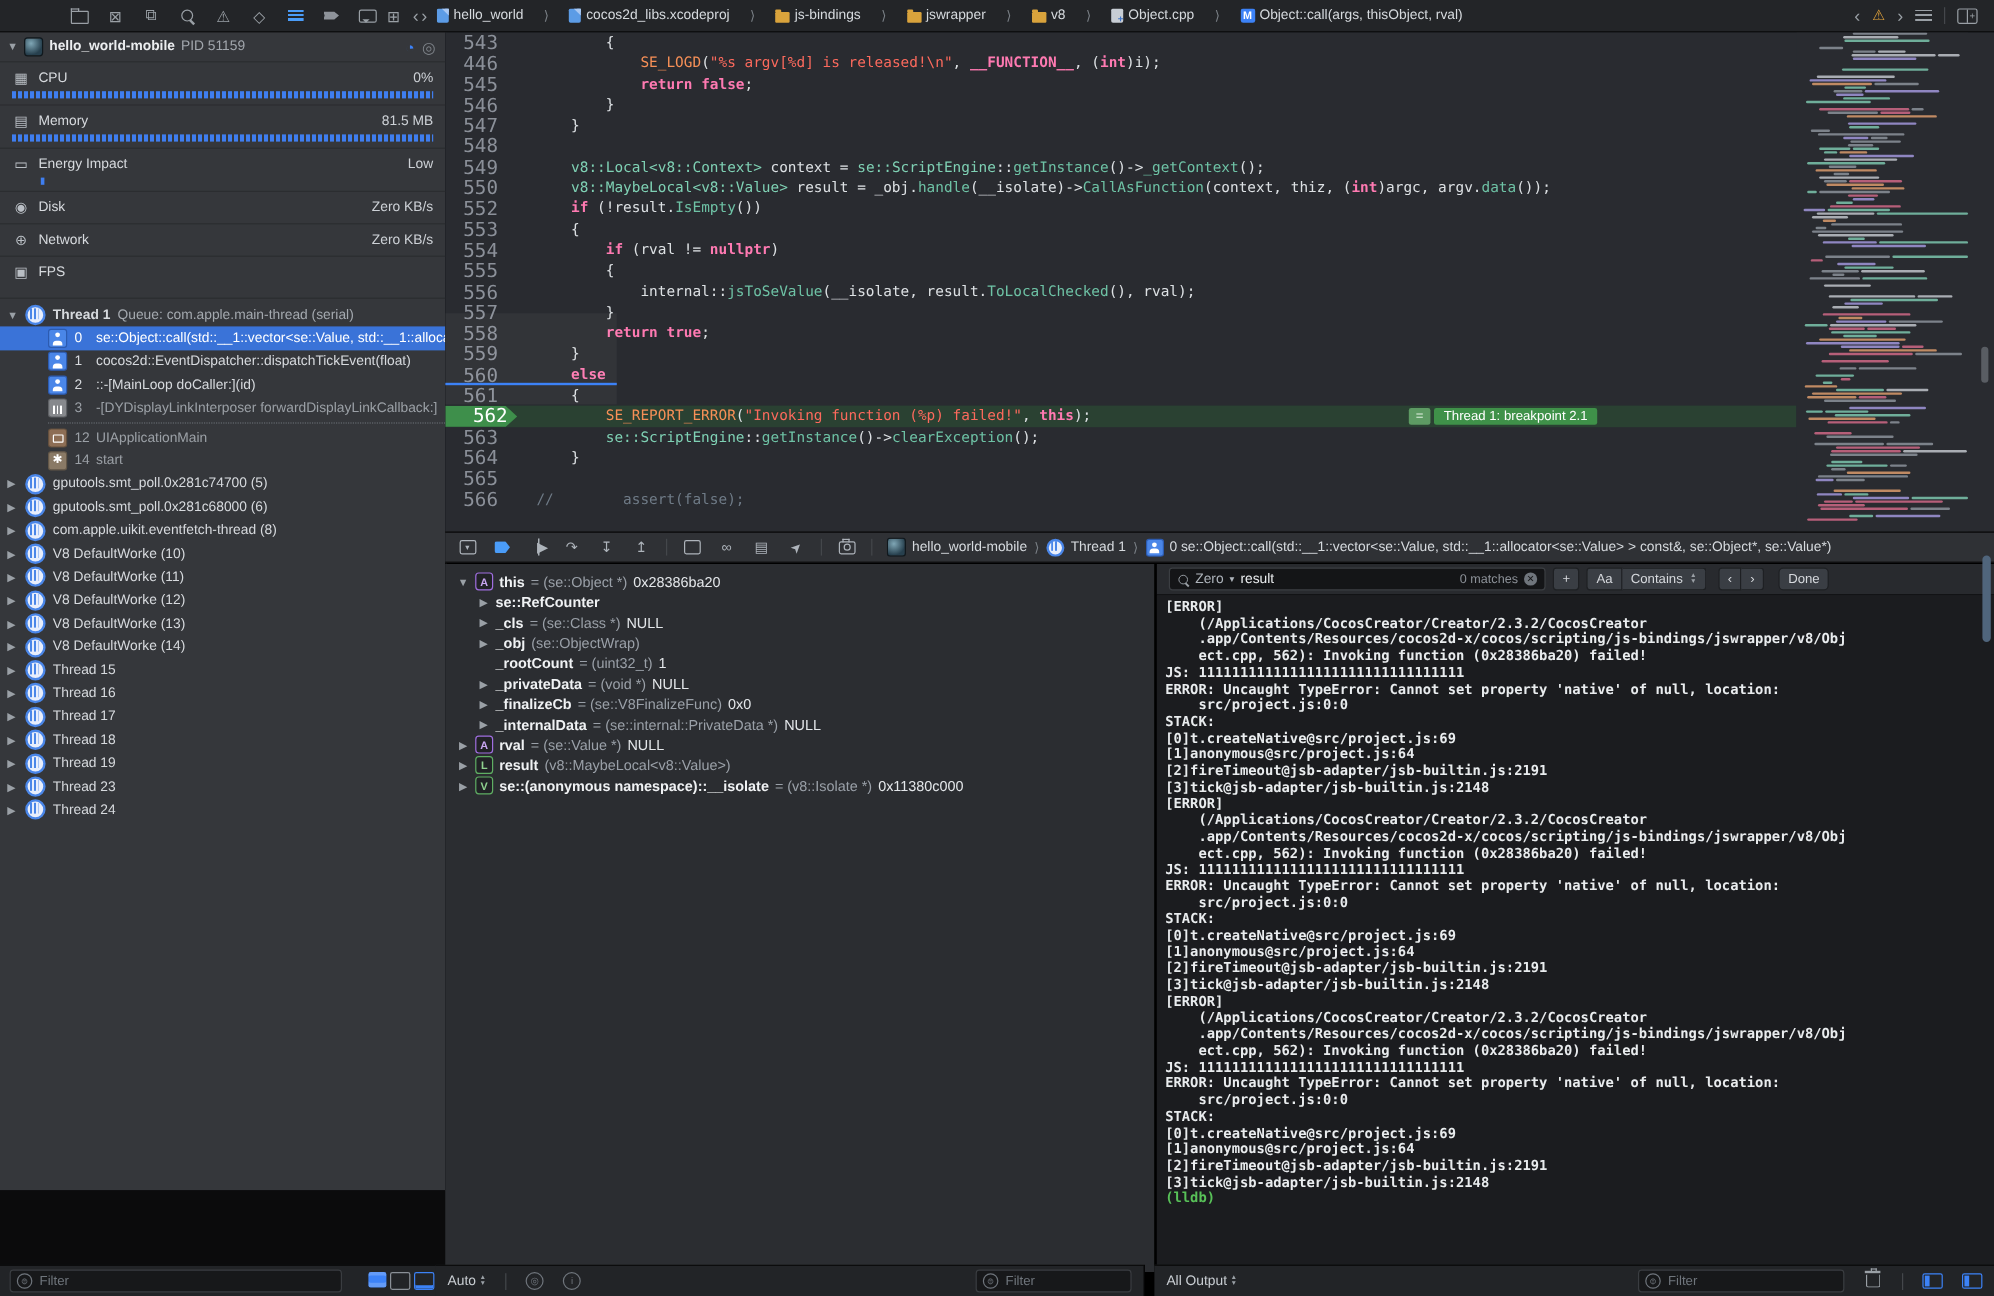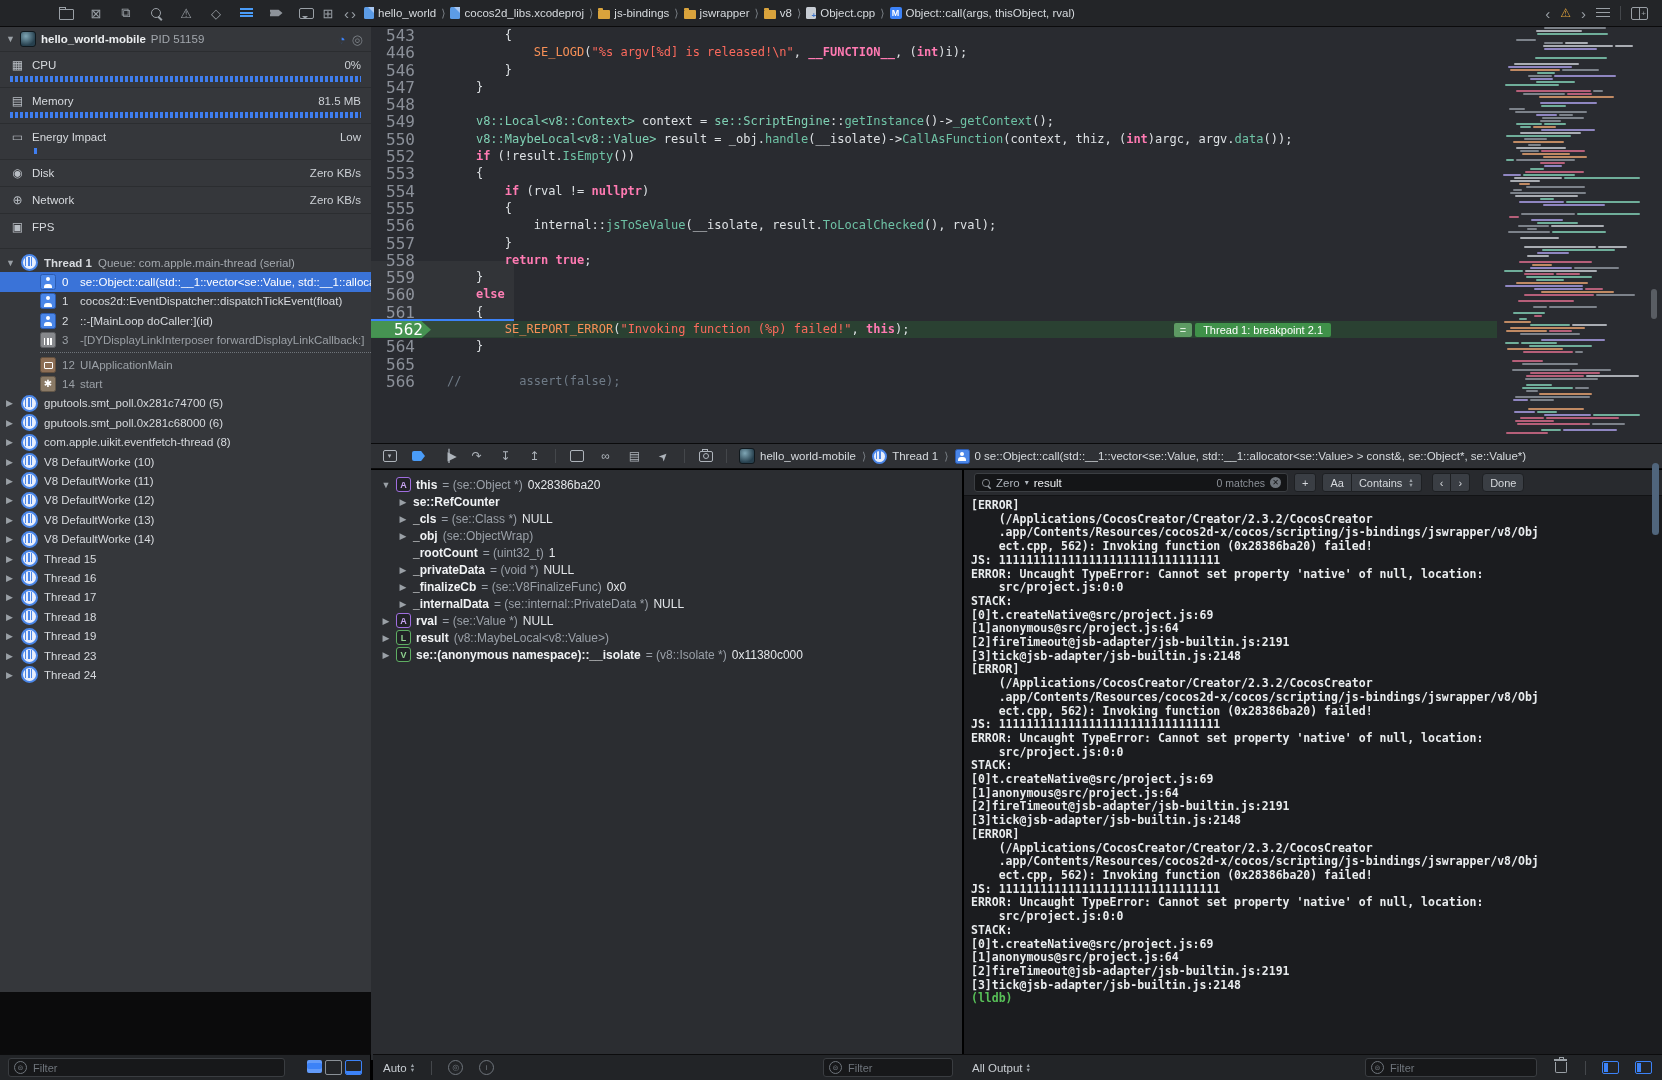--- a/index.html
+++ b/index.html
@@ -6,21 +6,21 @@
     font-family:"Liberation Sans",sans-serif;-webkit-font-smoothing:antialiased;}
   .abs{position:absolute}
   .r{display:flex;align-items:center}
 
   
   #topbar{left:0;top:0;width:1662px;height:26px;background:#232528;border-bottom:1px solid #0b0b0c;
     display:flex;align-items:center;color:#9aa0a6;font-size:12px}
   .navicons{display:flex;align-items:center;gap:14px;padding-left:58px;width:262px}
   .tico{width:16px;height:16px;display:flex;align-items:center;justify-content:center;color:#9aa0a6;font-size:13px}
   .tico.active{color:#4a9cf8}
-  .jump{display:flex;align-items:center;gap:4px;color:#cfd3d8;white-space:nowrap;overflow:hidden;flex:1}
+  .jump{display:flex;align-items:center;gap:16px;color:#cfd3d8;white-space:nowrap;overflow:hidden;flex:1}
   .crumbsep{color:#7b8187;font-size:11px;padding:0 1px}
   .crumb{display:flex;align-items:center;gap:4px;font-size:11.5px;color:#d6dade}
   .topright{display:flex;align-items:center;gap:10px;padding-right:14px;color:#9aa0a6}
   .chev{font-size:15px;color:#9aa0a6}
   .warn{color:#e6a63c;font-size:12px}
   .hbars{width:14px;height:10px;background:repeating-linear-gradient(#9aa0a6 0 1.5px,transparent 1.5px 4px)}
   .vdiv{width:1px;height:14px;background:#44474b}
   .paneladd{width:14px;height:11px;border:1.2px solid #9aa0a6;border-radius:2px;position:relative;font-size:8px;
     display:flex;align-items:center;justify-content:flex-end;padding-right:1px;color:#9aa0a6}
   .paneladd::before{content:"";position:absolute;left:7px;top:0;bottom:0;width:1px;background:#9aa0a6}
@@ -135,21 +135,21 @@
   .vrow.lvl1{padding-left:27px}
   .vdisc{width:10px;color:#9aa0a6;font-size:9px;flex:none;text-align:center}
   .vbadge{width:13px;height:13px;border-radius:3px;font-size:9px;font-weight:bold;display:flex;align-items:center;
     justify-content:center;flex:none;background:#212226}
   .vb-a{border:1.2px solid #a06ee0;color:#c9a6f2}
   .vb-l{border:1.2px solid #5fae63;color:#8fd18f}
   .vb-v{border:1.2px solid #5fae63;color:#8fd18f}
   .vname{font-weight:bold;color:#f0f2f4}
   .vmeta{color:#9aa0a8}
   .vval{color:#e4e7ea}
-  #vars-bottom{left:373px;top:1054px;width:591px;padding:11px 10px;box-sizing:border-box;border-right:1px solid #000}
+  #vars-bottom{left:363px;top:1054px;width:591px;padding:11px 10px;box-sizing:border-box;border-right:1px solid #000}
   .updown{display:inline-flex;flex-direction:column;font-size:5.5px;line-height:4.5px;color:#9aa0a6;margin-left:3px}
   .cgray{width:13px;height:13px;border:1px solid #6f757c;border-radius:50%;display:flex;align-items:center;
     justify-content:center;font-size:8px;color:#6f757c}
 
   
   #console{left:962px;top:470px;width:700px;height:584px;background:#1b1c1f;border-left:2px solid #000;box-sizing:border-box;overflow:hidden}
   #findbar{height:25px;background:#282a2e;border-bottom:1px solid #121315;display:flex;align-items:center;gap:6px;
     padding:0 10px;font-size:11.5px;color:#c9ced3}
   #findfield{width:300px;height:17px;background:#141517;border:1px solid #3b3e42;border-radius:3px;display:flex;
     align-items:center;gap:5px;padding:0 6px;color:#aeb4bb}
@@ -441,36 +441,38 @@
     <span class="m3 a"></span>
     <span class="m3 b"></span>
     <span class="m3 c"></span>
   </div>
 </div>
 
 <div class="abs" id="editor">
   <div id="codearea">
       <div class="cl"><span class="num">543</span><span class="tok-p">        {</span></div>
       <div class="cl"><span class="num">446</span><span class="tok-p">            </span><span class="tok-m">SE_LOGD</span><span class="tok-p">(</span><span class="tok-s">"%s argv[%d] is released!\n"</span><span class="tok-p">, </span><span class="tok-k">__FUNCTION__</span><span class="tok-p">, (</span><span class="tok-k">int</span><span class="tok-p">)i);</span></div>
+      <div class="cl"><span class="num">545</span><span class="tok-p">            </span><span class="tok-k">return</span><span class="tok-p"> </span><span class="tok-k">false</span><span class="tok-p">;</span></div>
       <div class="cl"><span class="num">546</span><span class="tok-p">        }</span></div>
       <div class="cl"><span class="num">547</span><span class="tok-p">    }</span></div>
       <div class="cl"><span class="num">548</span></div>
       <div class="cl"><span class="num">549</span><span class="tok-p">    </span><span class="tok-t">v8::Local&lt;v8::Context&gt;</span><span class="tok-p"> context = </span><span class="tok-t">se::ScriptEngine</span><span class="tok-p">::</span><span class="tok-f">getInstance</span><span class="tok-p">()-&gt;</span><span class="tok-f">_getContext</span><span class="tok-p">();</span></div>
       <div class="cl"><span class="num">550</span><span class="tok-p">    </span><span class="tok-t">v8::MaybeLocal&lt;v8::Value&gt;</span><span class="tok-p"> result = _obj.</span><span class="tok-f">handle</span><span class="tok-p">(__isolate)-&gt;</span><span class="tok-f">CallAsFunction</span><span class="tok-p">(context, thiz, (</span><span class="tok-k">int</span><span class="tok-p">)argc, argv.</span><span class="tok-f">data</span><span class="tok-p">());</span></div>
       <div class="cl"><span class="num">552</span><span class="tok-p">    </span><span class="tok-k">if</span><span class="tok-p"> (!result.</span><span class="tok-f">IsEmpty</span><span class="tok-p">())</span></div>
       <div class="cl"><span class="num">553</span><span class="tok-p">    {</span></div>
       <div class="cl"><span class="num">554</span><span class="tok-p">        </span><span class="tok-k">if</span><span class="tok-p"> (rval != </span><span class="tok-k">nullptr</span><span class="tok-p">)</span></div>
       <div class="cl"><span class="num">555</span><span class="tok-p">        {</span></div>
       <div class="cl"><span class="num">556</span><span class="tok-p">            internal::</span><span class="tok-f">jsToSeValue</span><span class="tok-p">(__isolate, result.</span><span class="tok-f">ToLocalChecked</span><span class="tok-p">(), rval);</span></div>
       <div class="cl"><span class="num">557</span><span class="tok-p">        }</span></div>
       <div class="cl"><span class="num">558</span><span class="tok-p">        </span><span class="tok-k">return</span><span class="tok-p"> </span><span class="tok-k">true</span><span class="tok-p">;</span></div>
       <div class="cl"><span class="num">559</span><span class="tok-p">    }</span></div>
       <div class="cl"><span class="num">560</span><span class="tok-p">    </span><span class="tok-k">else</span></div>
       <div class="cl"><span class="num">561</span><span class="tok-p">    {</span></div>
       <div class="cl current"><span class="num">562</span><span class="tok-p">        </span><span class="tok-m">SE_REPORT_ERROR</span><span class="tok-p">(</span><span class="tok-s">"Invoking function (%p) failed!"</span><span class="tok-p">, </span><span class="tok-k">this</span><span class="tok-p">);</span><span class="annot"><span class="eq">=</span><span class="lbl">Thread 1: breakpoint 2.1</span></span></div>
+      <div class="cl"><span class="num">563</span><span class="tok-p">        </span><span class="tok-t">se::ScriptEngine</span><span class="tok-p">::</span><span class="tok-f">getInstance</span><span class="tok-p">()-&gt;</span><span class="tok-f">clearException</span><span class="tok-p">();</span></div>
       <div class="cl"><span class="num">564</span><span class="tok-p">    }</span></div>
       <div class="cl"><span class="num">565</span></div>
       <div class="cl"><span class="num">566</span><span class="tok-c">//        assert(false);</span></div>
     </div>
   <div id="minimap">
       <div class="mmline" style="padding-left: 47px;">
         <span class="mmbar" style="width: 61.8053px; background: rgb(124, 130, 138);"></span>
       </div>
       <div class="mmline" style="padding-left: 39px;">
         <span class="mmbar" style="width: 46.0535px; background: rgb(169, 173, 179);"></span>

